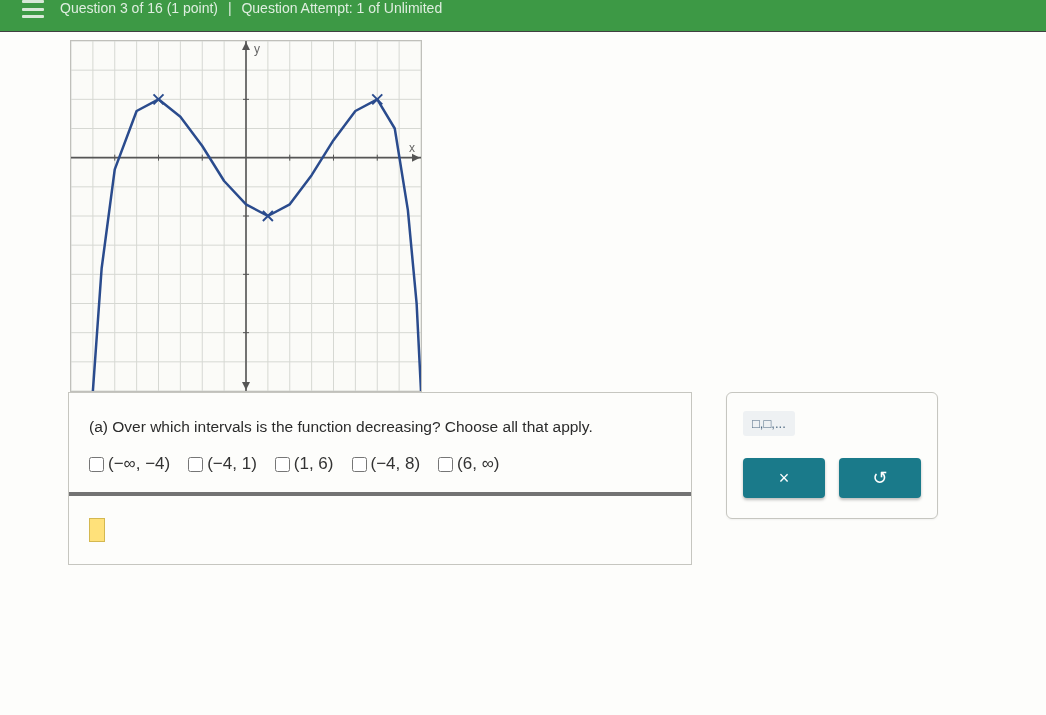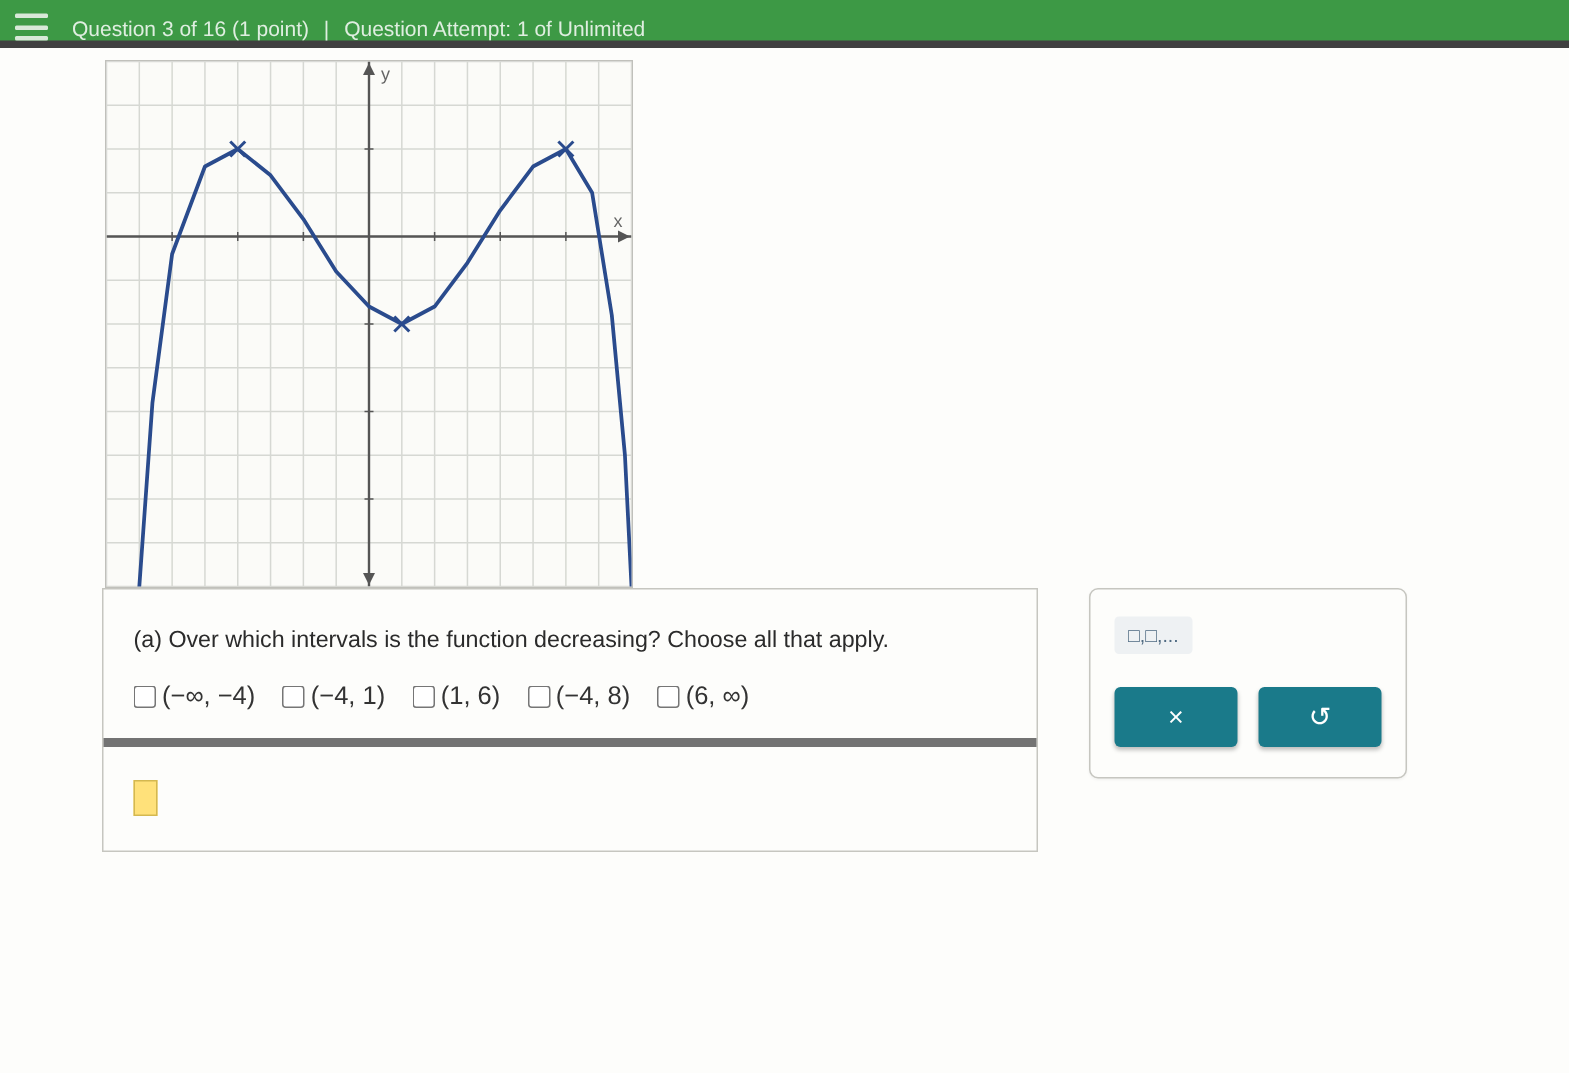--- a/index.html
+++ b/index.html
@@ -1,28 +1,28 @@
 <!DOCTYPE html>
 <html><head>
 <meta charset="utf-8">
 <style>
   * { box-sizing: border-box; margin: 0; padding: 0; }
   body { font-family: Arial, Helvetica, sans-serif; background: #fdfdfb; color: #333; width: 1046px; }
-  .topbar { background: #3d9945; height: 32px; display: flex; align-items: flex-end; padding: 0 10px; color: #e8f0e8; border-bottom: 5px solid #404040; }
+  .topbar { background: #3d9945; height: 32px; display: flex; align-items: flex-start; padding: 0 22px; color: #e8f0e8; border-bottom: 1px solid #404040; }
   .menu-icon { width: 22px; height: 18px; display: flex; flex-direction: column; justify-content: space-between; margin-right: 16px; cursor: pointer; }
   .menu-icon span { display: block; height: 3px; background: #d8e8d8; border-radius: 1px; }
   .topbar-text { font-size: 14px; color: #dfeee0; }
   .topbar-text .sep { margin: 0 6px; }
   .content { padding: 8px 0 0 0; }
   .prompt { font-size: 16px; color: #3a3a3a; padding: 8px 4px 14px 44px; line-height: 1.4; }
   .graph-wrap { margin-left: 70px; border: 1px solid #c0c0bb; width: 352px; height: 352px; background: #fbfbf8; position: relative; }
   .subprompt { font-size: 15px; color: #333; padding: 24px 0 14px 44px; }
   .main-row { display: flex; align-items: flex-start; padding-left: 68px; gap: 34px; }
   .qbox { border: 1px solid #c6c6c0; background: #fdfdfb; width: 624px; }
-  .qpart { padding: 22px 20px 18px 20px; border-bottom: 6px solid #737373; }
+  .qpart { padding: 22px 20px 18px 20px; border-bottom: 4px solid #737373; }
   .qpart:last-child { border-bottom: none; }
   .qpart-text { font-size: 15.5px; line-height: 1.5; color: #2b2b2b; margin-bottom: 16px; }
   .choices { display: flex; gap: 18px; flex-wrap: wrap; align-items: center; font-size: 17px; }
   .choice { display: flex; align-items: center; gap: 4px; cursor: pointer; }
   .choice input { width: 15px; height: 15px; }
   .answer-input { width: 16px; height: 24px; background: #ffe17a; border: 1px solid #d4b850; display: inline-block; }
   .toolbox { border: 1px solid #c6c6c0; border-radius: 6px; width: 212px; padding: 18px 16px 20px 16px; background: #fdfdfb; box-shadow: 0 1px 2px rgba(0,0,0,0.05); }
   .tool-badge { background: #eef1f3; color: #4f6a82; font-size: 13px; padding: 5px 9px; border-radius: 3px; display: inline-block; margin-bottom: 22px; cursor: pointer; }
   .tool-btns { display: flex; gap: 14px; }
   .tool-btn { flex: 1; background: #1a7a8a; color: #fff; border: none; height: 40px; border-radius: 4px; font-size: 18px; cursor: pointer; box-shadow: 0 2px 3px rgba(0,0,0,0.25); display:flex; align-items:center; justify-content:center; }

